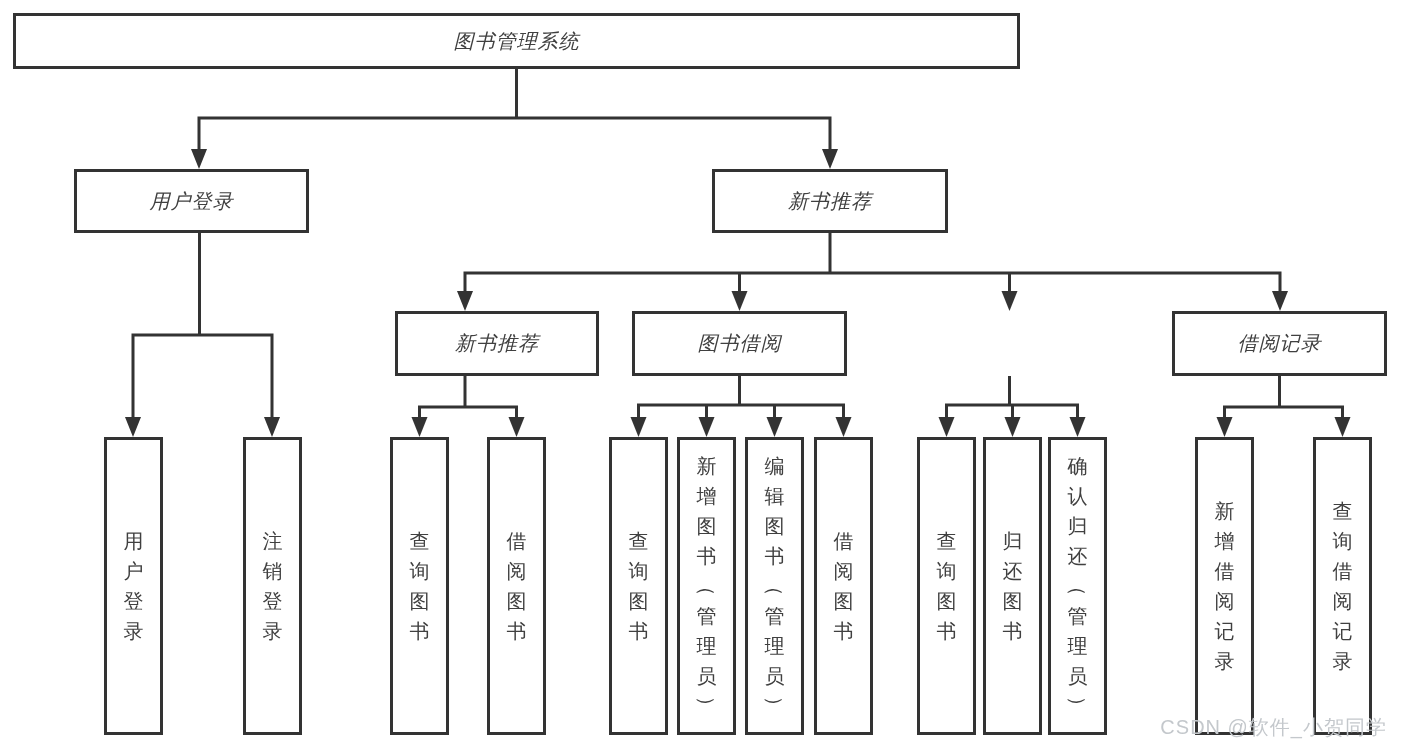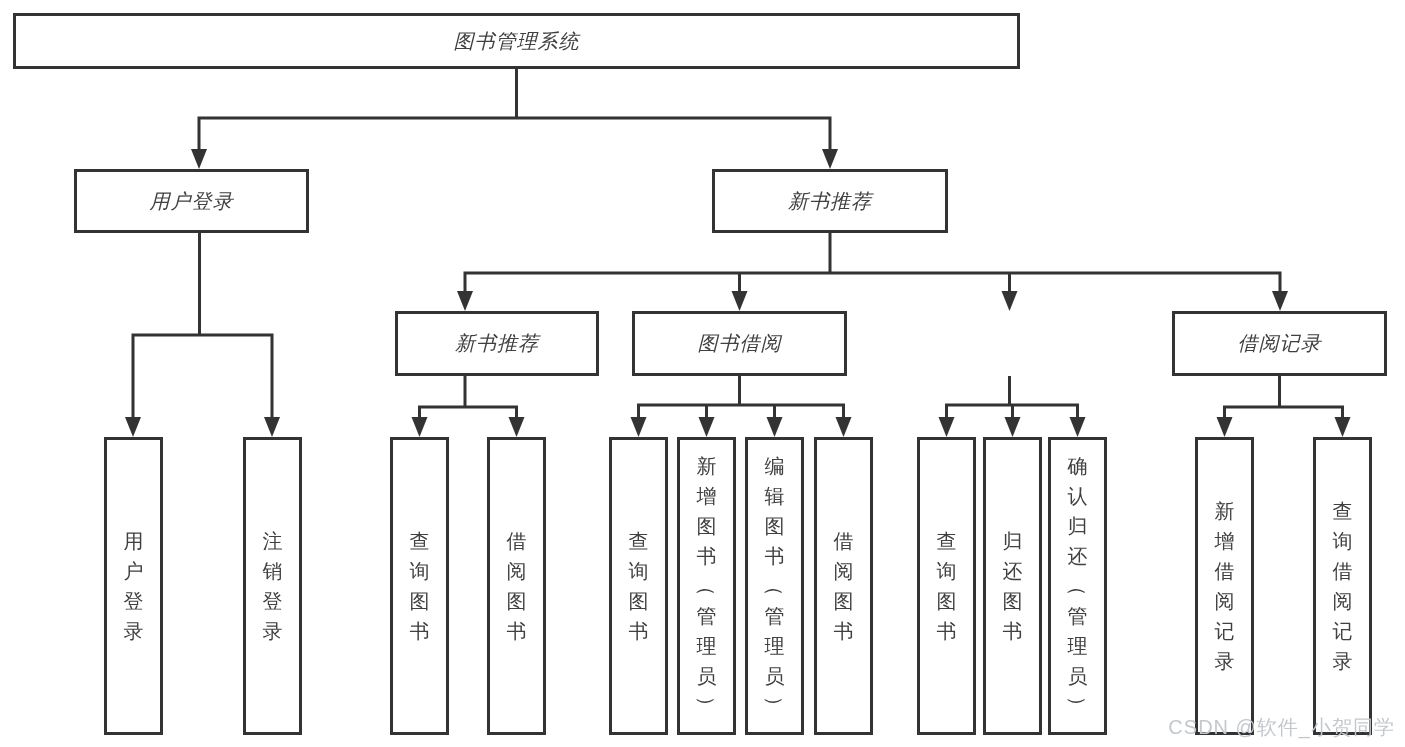--- a/index.html
+++ b/index.html
@@ -27,21 +27,21 @@
   .hbox{font-size:20px;color:var(--text);letter-spacing:1px;}
   .hbox span{white-space:nowrap;font-style:italic;}
   .leaf{width:59px;top:437px;height:298px;}
   .v-text{
     display:flex;flex-direction:column;align-items:center;justify-content:center;
     width:100%;height:100%;font-size:20px;color:var(--text);
   }
   .vchar{display:block;height:30px;line-height:30px;text-align:center;}
   .vchar.rot{transform:rotate(90deg);}
   #watermark{
-    position:absolute;right:10px;bottom:6px;
+    position:absolute;right:18px;bottom:6px;
     font-size:20px;color:var(--watermark);letter-spacing:1px;white-space:nowrap;
   }
   
   #n-root{left:13px;top:13px;width:1007px;height:56px;}
   #n-l2a{left:74px;top:169px;width:235px;height:64px;}
   #n-l2b{left:712px;top:169px;width:236px;height:64px;}
   #n-l3a{left:363px;top:311px;width:204px;height:65px;margin-left:32px;}
   #n-l3b{left:632px;top:311px;width:215px;height:65px;}
   #n-l3c{left:902px;top:311px;width:215px;height:65px;}
   #n-l3d{left:1172px;top:311px;width:215px;height:65px;text-align:center;}

